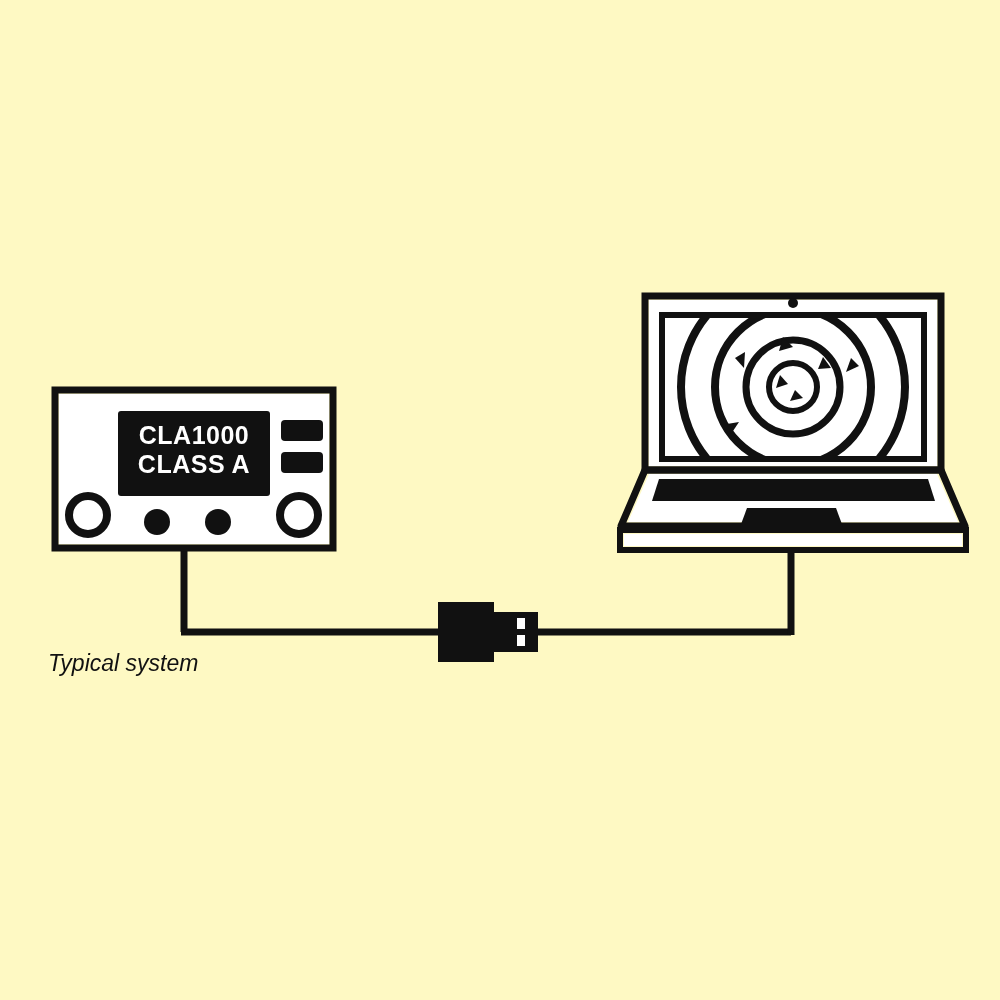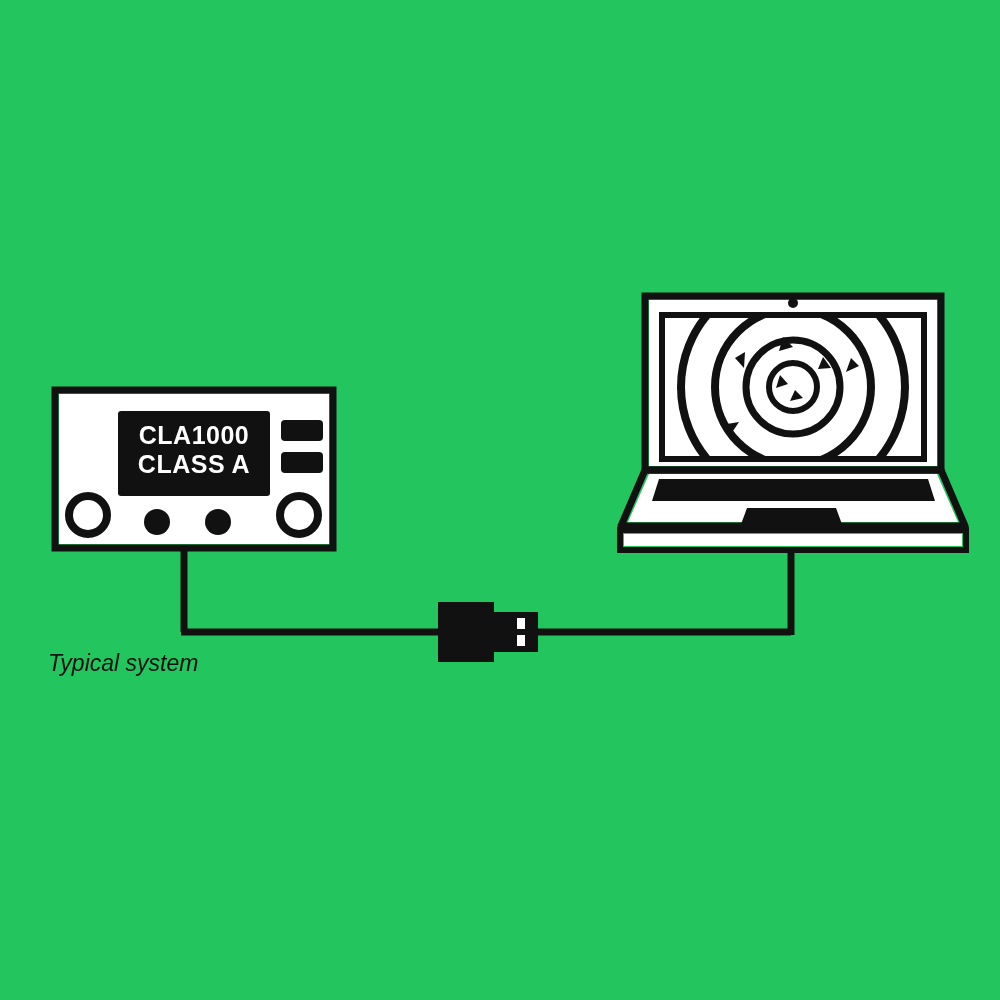--- a/index.html
+++ b/index.html
@@ -11,21 +11,21 @@
   body {
     width: 1000px;
     height: 1000px;
     font-family: "Liberation Sans", sans-serif;
     overflow: hidden;
   }
   #diagram-root {
     position: relative;
     width: 1000px;
     height: 1000px;
-    background: #22c55e;
+    background: #fef9c3;
   }
   #diagram-svg {
     position: absolute;
     top: 0;
     left: 0;
     width: 1000px;
     height: 1000px;
     display: block;
   }
   .ink-stroke   { fill: none; stroke: #111111; }

